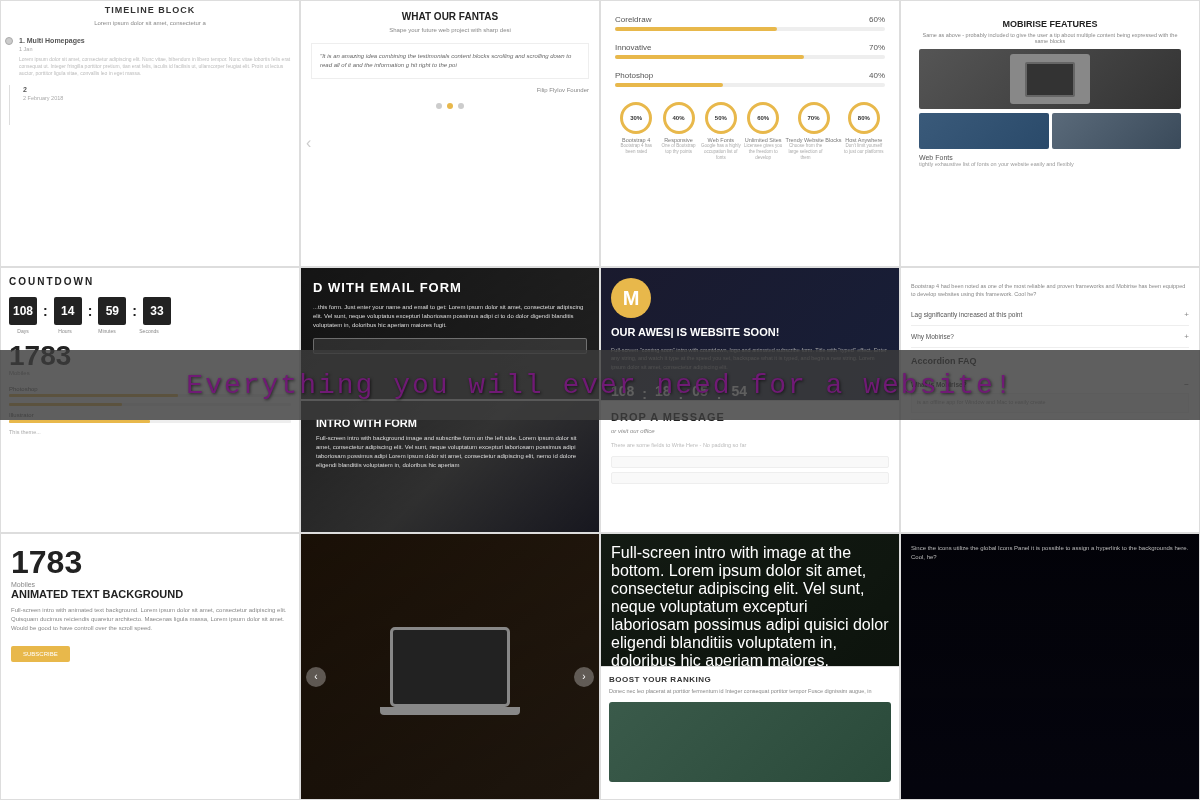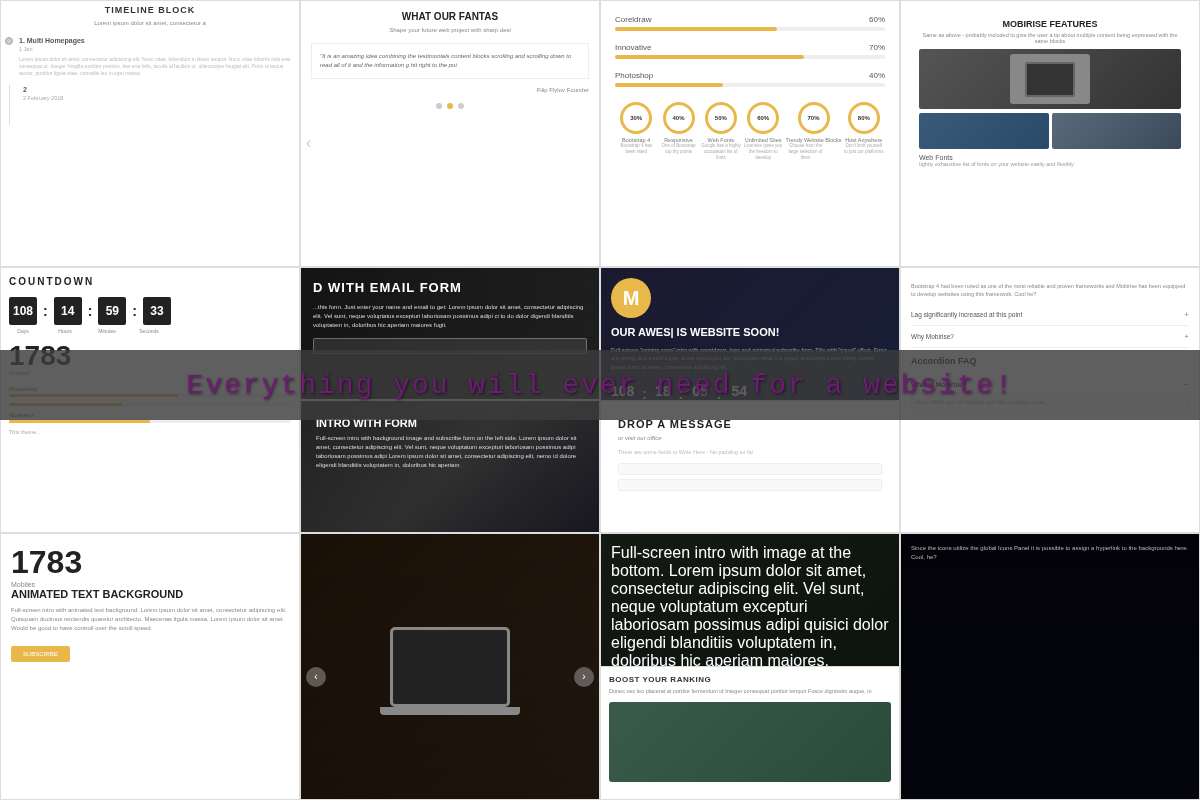--- a/index.html
+++ b/index.html
@@ -490,21 +490,21 @@
       border: 1px solid rgba(255,255,255,0.3);
       height: 16px;
       width: 100%;
       margin-bottom: 5px;
       border-radius: 2px;
     }
 
     
     .tile-11 {
       background: #fff;
-      padding: 17px;
+      padding: 10px;
     }
     .tile-11 .drop-title {
       font-size: 11px;
       font-weight: bold;
       letter-spacing: 1px;
       color: #222;
       margin-bottom: 5px;
     }
     .tile-11 .drop-sub {
       font-size: 6px;

